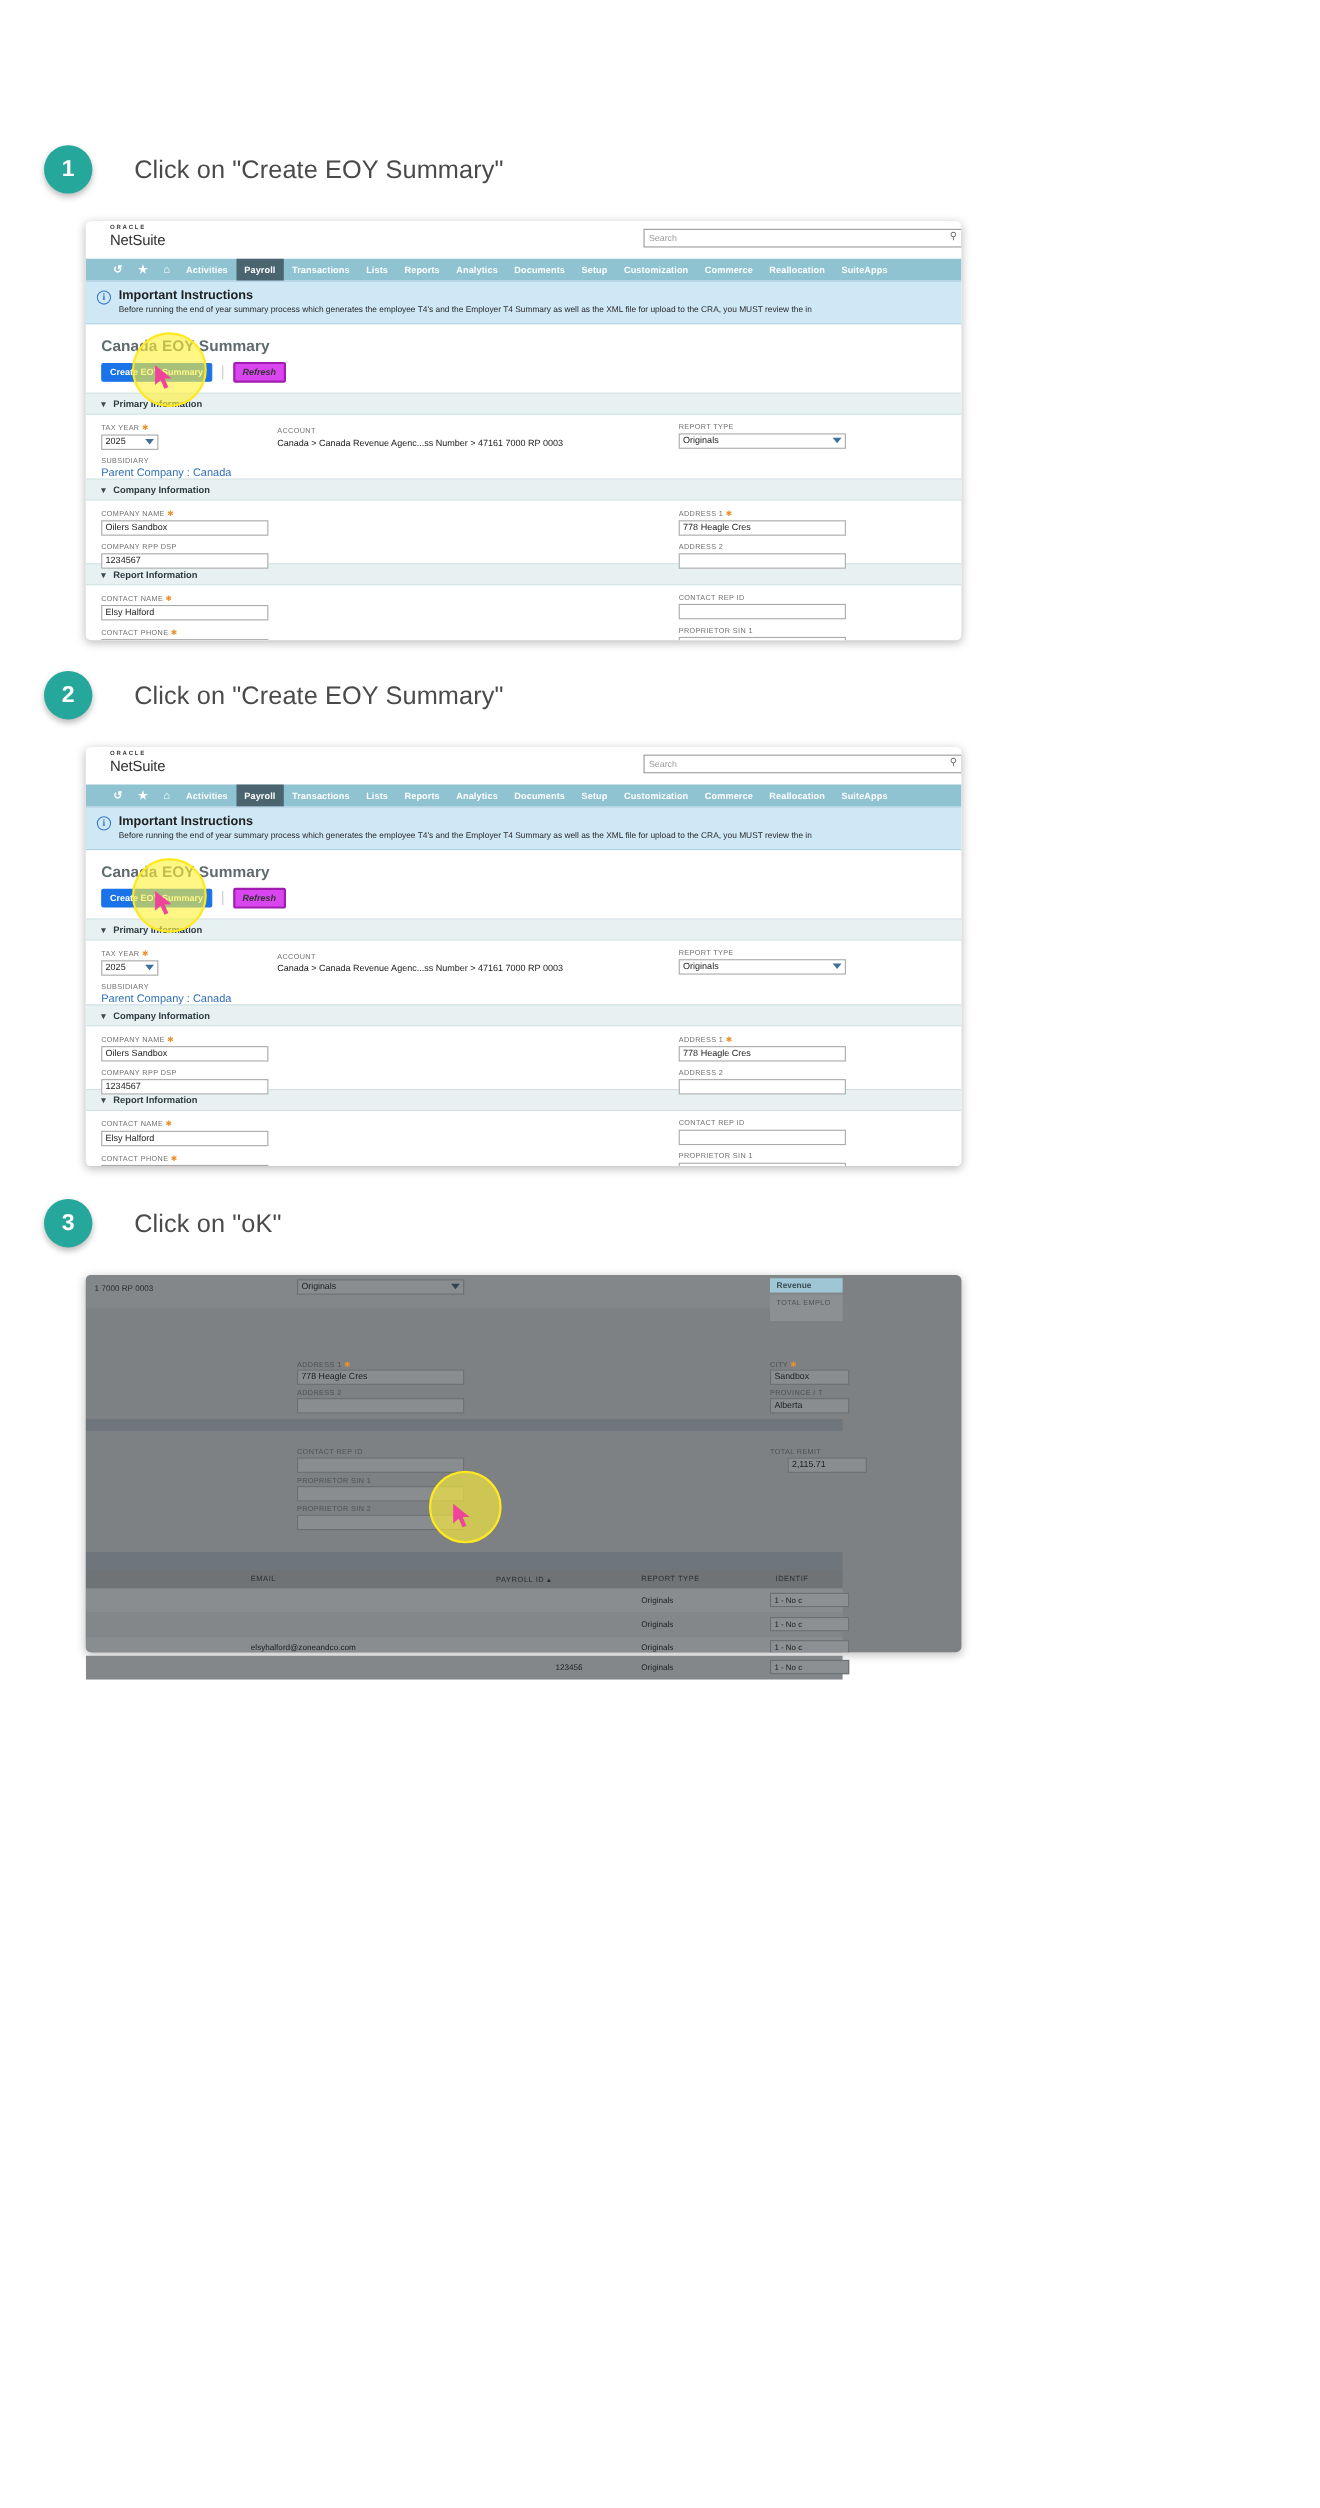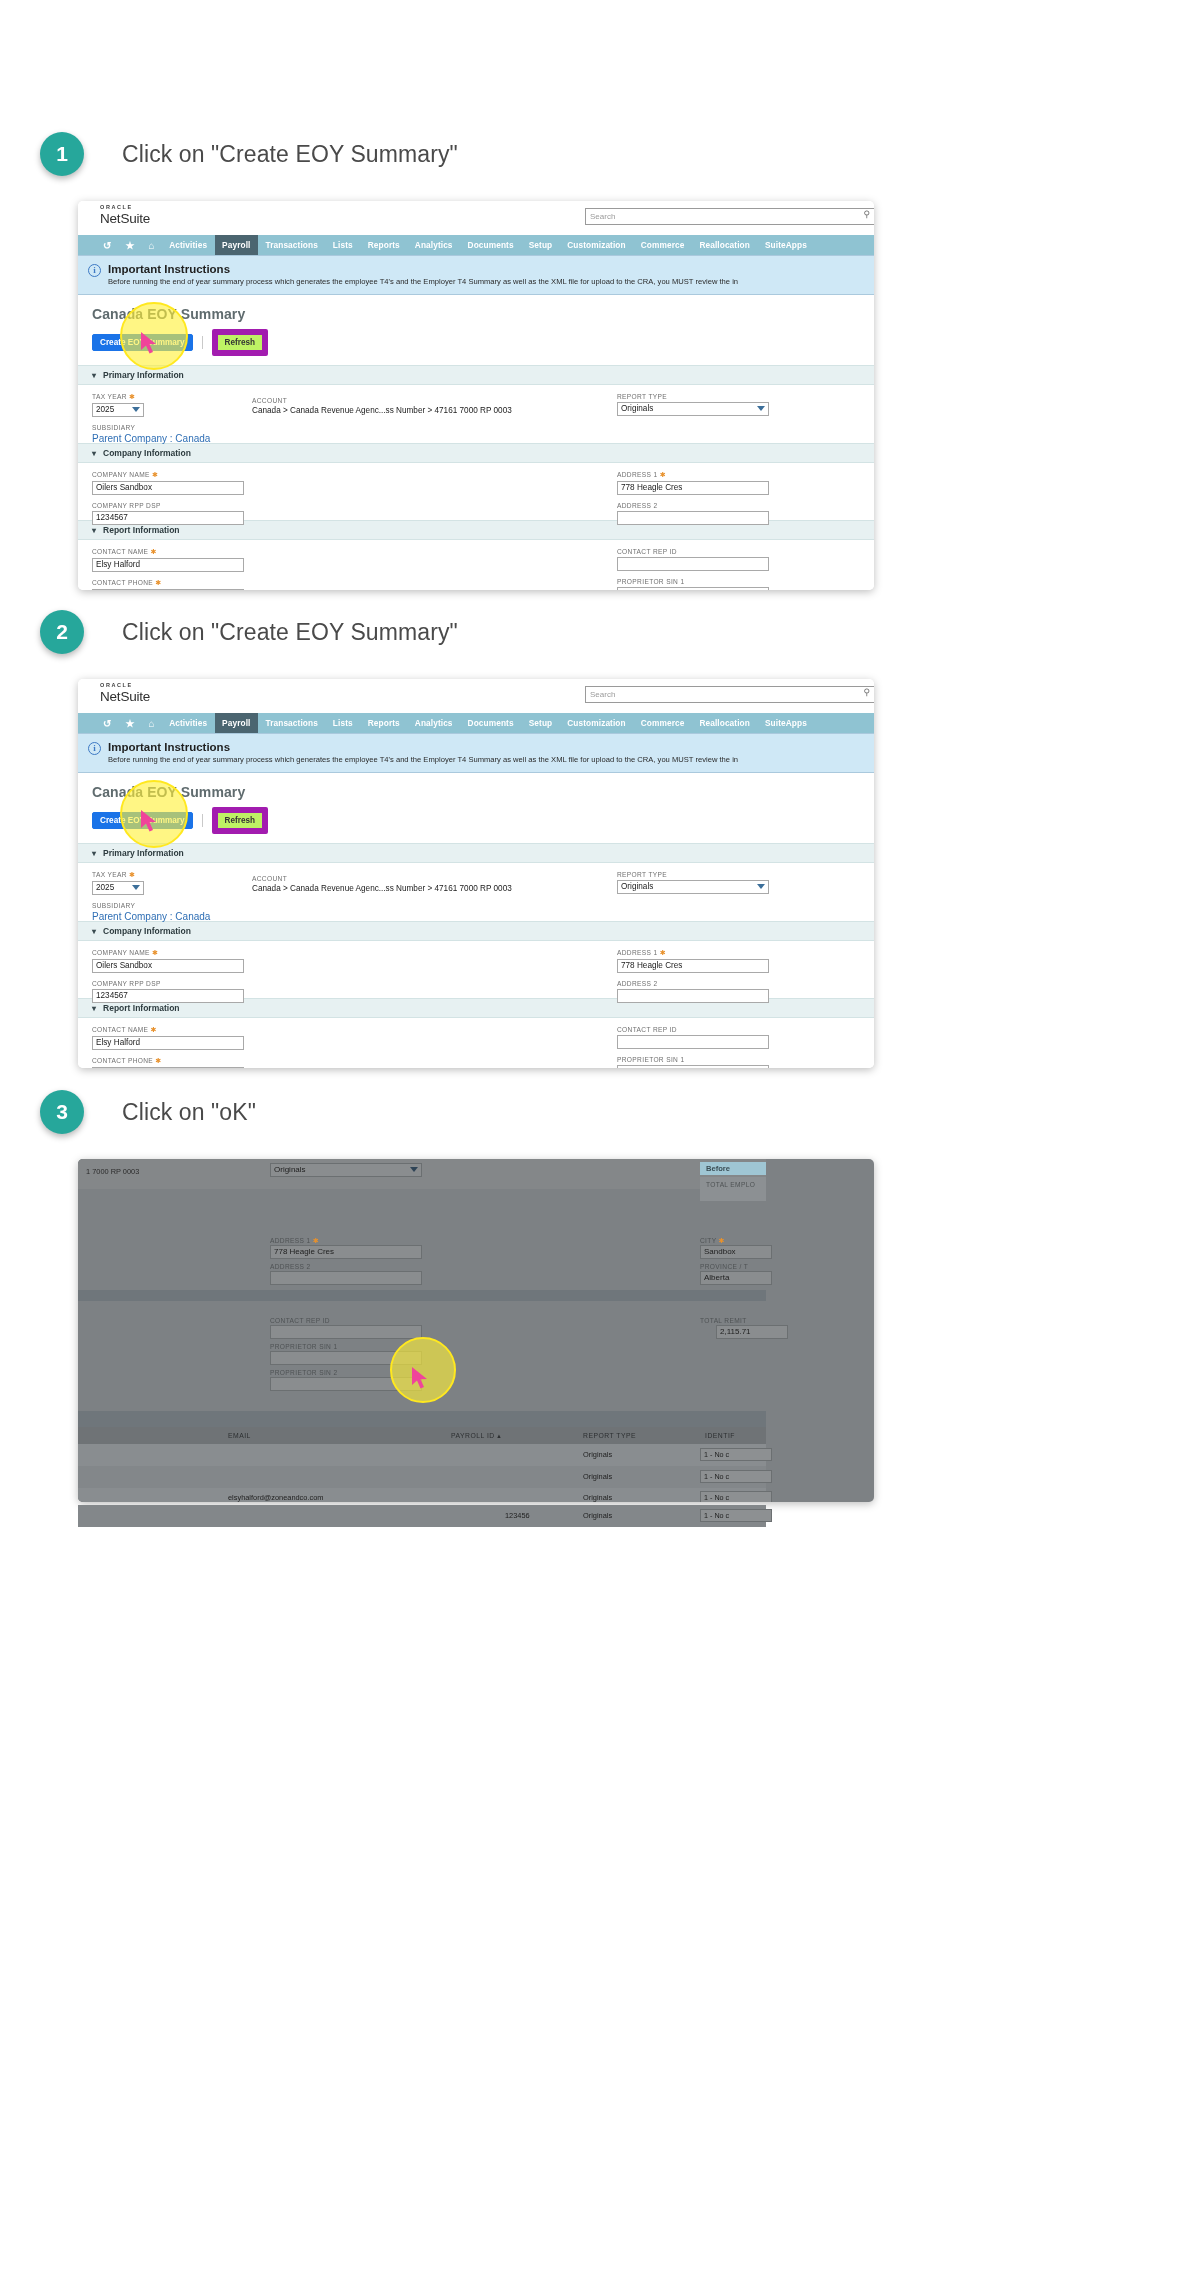--- a/index.html
+++ b/index.html
@@ -95,21 +95,21 @@
   .btn-row { display:flex; align-items:center; margin:0 0 9px 14px; }
   .btn {
     font-size:8.2px; font-weight:700; padding:3px 7px;
     border-radius:2px; line-height:1.15; white-space:nowrap;
   }
   .btn-primary { background:#1a73e8; color:#fff; border:1px solid #1a73e8; }
   .btn-sep {
     width:1px; height:13px; background:#c9c9c9; margin:0 9px;
   }
   .btn-default {
-    background:#bef264; color:#333; border:6px solid #a21caf;
+    background:#d946ef; color:#333; border:2px solid #a21caf;font-style:italic;
   }
 
   .sec-head {
     background:#e7f1f2; border-top:1px solid #d3e3e4;
     border-bottom:1px solid #d3e3e4;
     font-size:8.5px; font-weight:700; color:#2d3b3f;
     padding:4px 0 4px 14px; display:flex; align-items:center; gap:7px;
   }
   .caret { font-size:8px; color:#3a4b50; }
 
@@ -483,21 +483,21 @@
   </div>
 
   <div class="shot shot3" style="margin-top:25px;">
     <div class="s3">
 
       <div class="s3-top"></div>
       <div class="s3-txt" style="left:8px; top:8px;">1 7000 RP 0003</div>
       <div class="s3-sel" style="left:192px; top:4px; width:152px;">
         <span>Originals</span><span class="arw"></span>
       </div>
-      <div class="s3-tealbox" style="left:622px; top:3px; width:66px;">Before</div>
+      <div class="s3-tealbox" style="left:622px; top:3px; width:66px;">Revenue</div>
       <div class="s3-summary-panel" style="left:622px; top:18px; width:66px; height:24px;"></div>
       <div class="s3-lbl" style="left:628px; top:22px;">TOTAL EMPLO</div>
 
       <div class="s3-lbl" style="left:192px; top:78px;"><span>ADDRESS 1</span> <span class="req">✱</span></div>
       <div class="s3-in" style="left:192px; top:86px; width:152px;">778 Heagle Cres</div>
       <div class="s3-lbl" style="left:192px; top:104px;">ADDRESS 2</div>
       <div class="s3-in" style="left:192px; top:112px; width:152px;"></div>
 
       <div class="s3-lbl" style="left:622px; top:78px;"><span>CITY</span> <span class="req">✱</span></div>
       <div class="s3-in" style="left:622px; top:86px; width:72px;">Sandbox</div>

